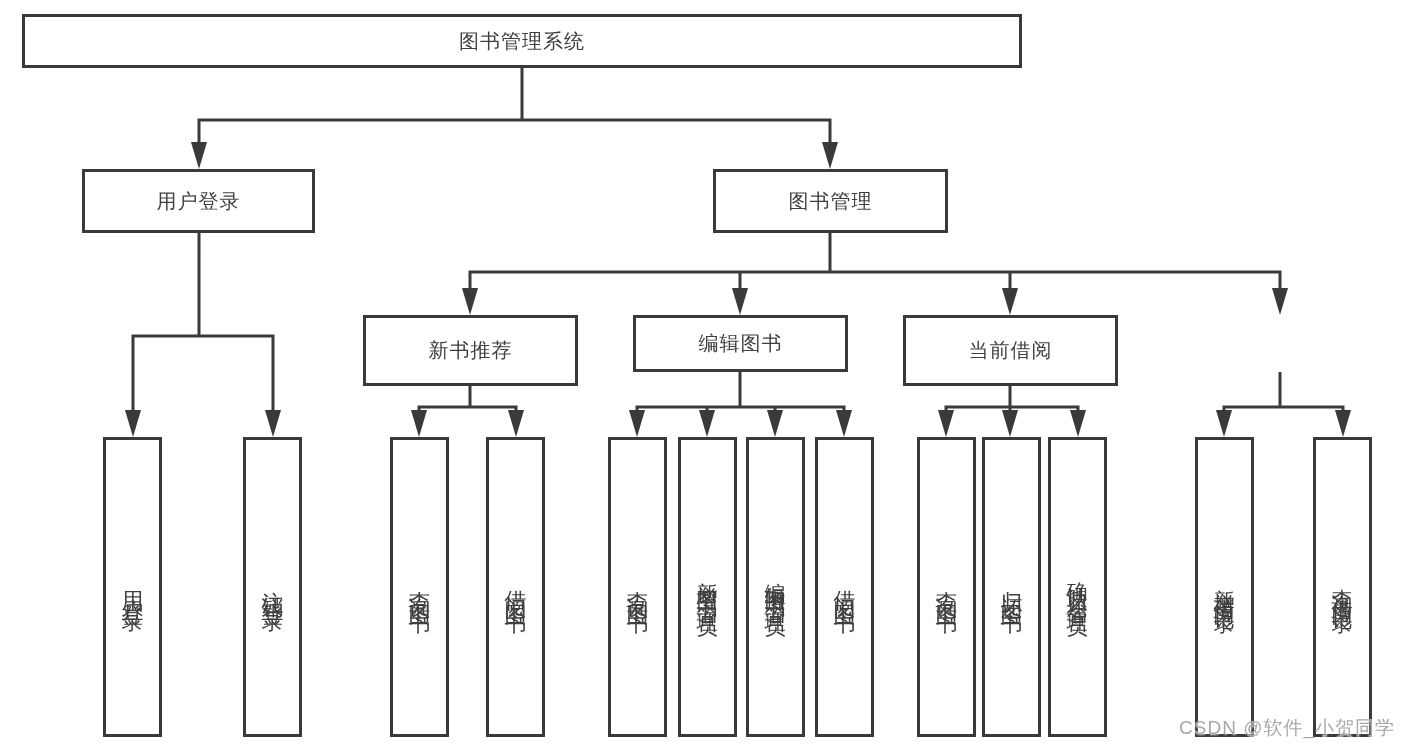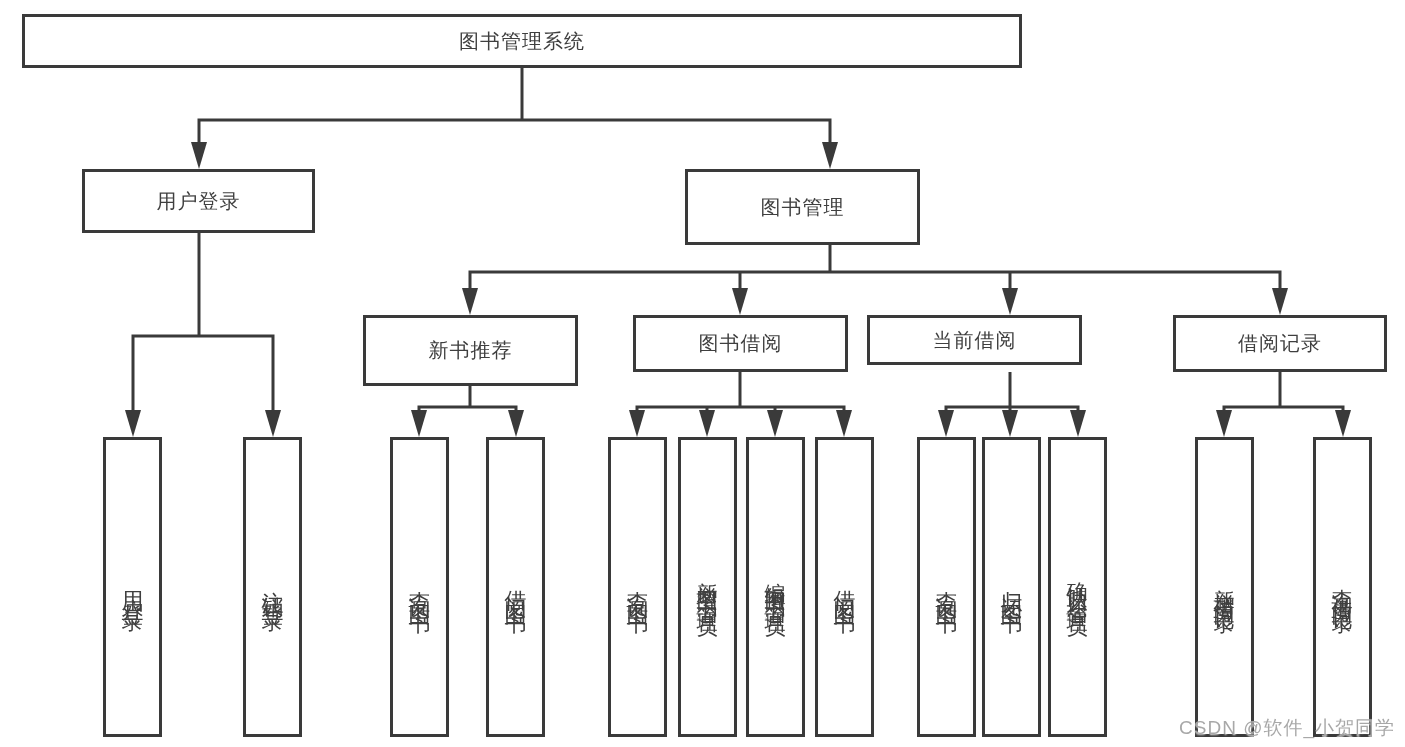--- a/index.html
+++ b/index.html
@@ -117,26 +117,25 @@
       <polygon points="1078,437 1070,410 1086,410"></polygon>
 
       <polygon points="1224,437 1216,410 1232,410"></polygon>
       <polygon points="1343,437 1335,410 1351,410"></polygon>
     </g>
   </svg>
 
   <div class="node h" style="left:22px;top:14px;width:1000px;height:54px">图书管理系统</div>
 
   <div class="node h" style="left:82px;top:169px;width:233px;height:64px">用户登录</div>
-  <div class="node h" style="left:685px;top:169px;width:235px;height:76px">图书管理</div>
+  <div class="node h" style="left:713px;top:169px;width:235px;height:64px">图书管理</div>
 
   <div class="node h" style="left:363px;top:315px;width:215px;height:71px">新书推荐</div>
-  <div class="node h" style="left:633px;top:315px;width:215px;height:57px">图书借阅</div>
-  <div class="node h" style="left:867px;top:315px;width:215px;height:50px">当前借阅</div>
-  <div class="node h" style="left:1173px;top:315px;width:214px;height:57px">借阅记录</div>
+  <div class="node h" style="left:633px;top:315px;width:215px;height:57px">编辑图书</div>
+  <div class="node h" style="left:903px;top:315px;width:215px;height:71px">当前借阅</div>
 
   <div class="node v" style="left:103px;top:437px;width:59px;height:300px">
     <span>用户登录</span>
   </div>
   <div class="node v" style="left:243px;top:437px;width:59px;height:300px">
     <span>注销登录</span>
   </div>
 
   <div class="node v" style="left:390px;top:437px;width:59px;height:300px">
     <span>查询图书</span>

